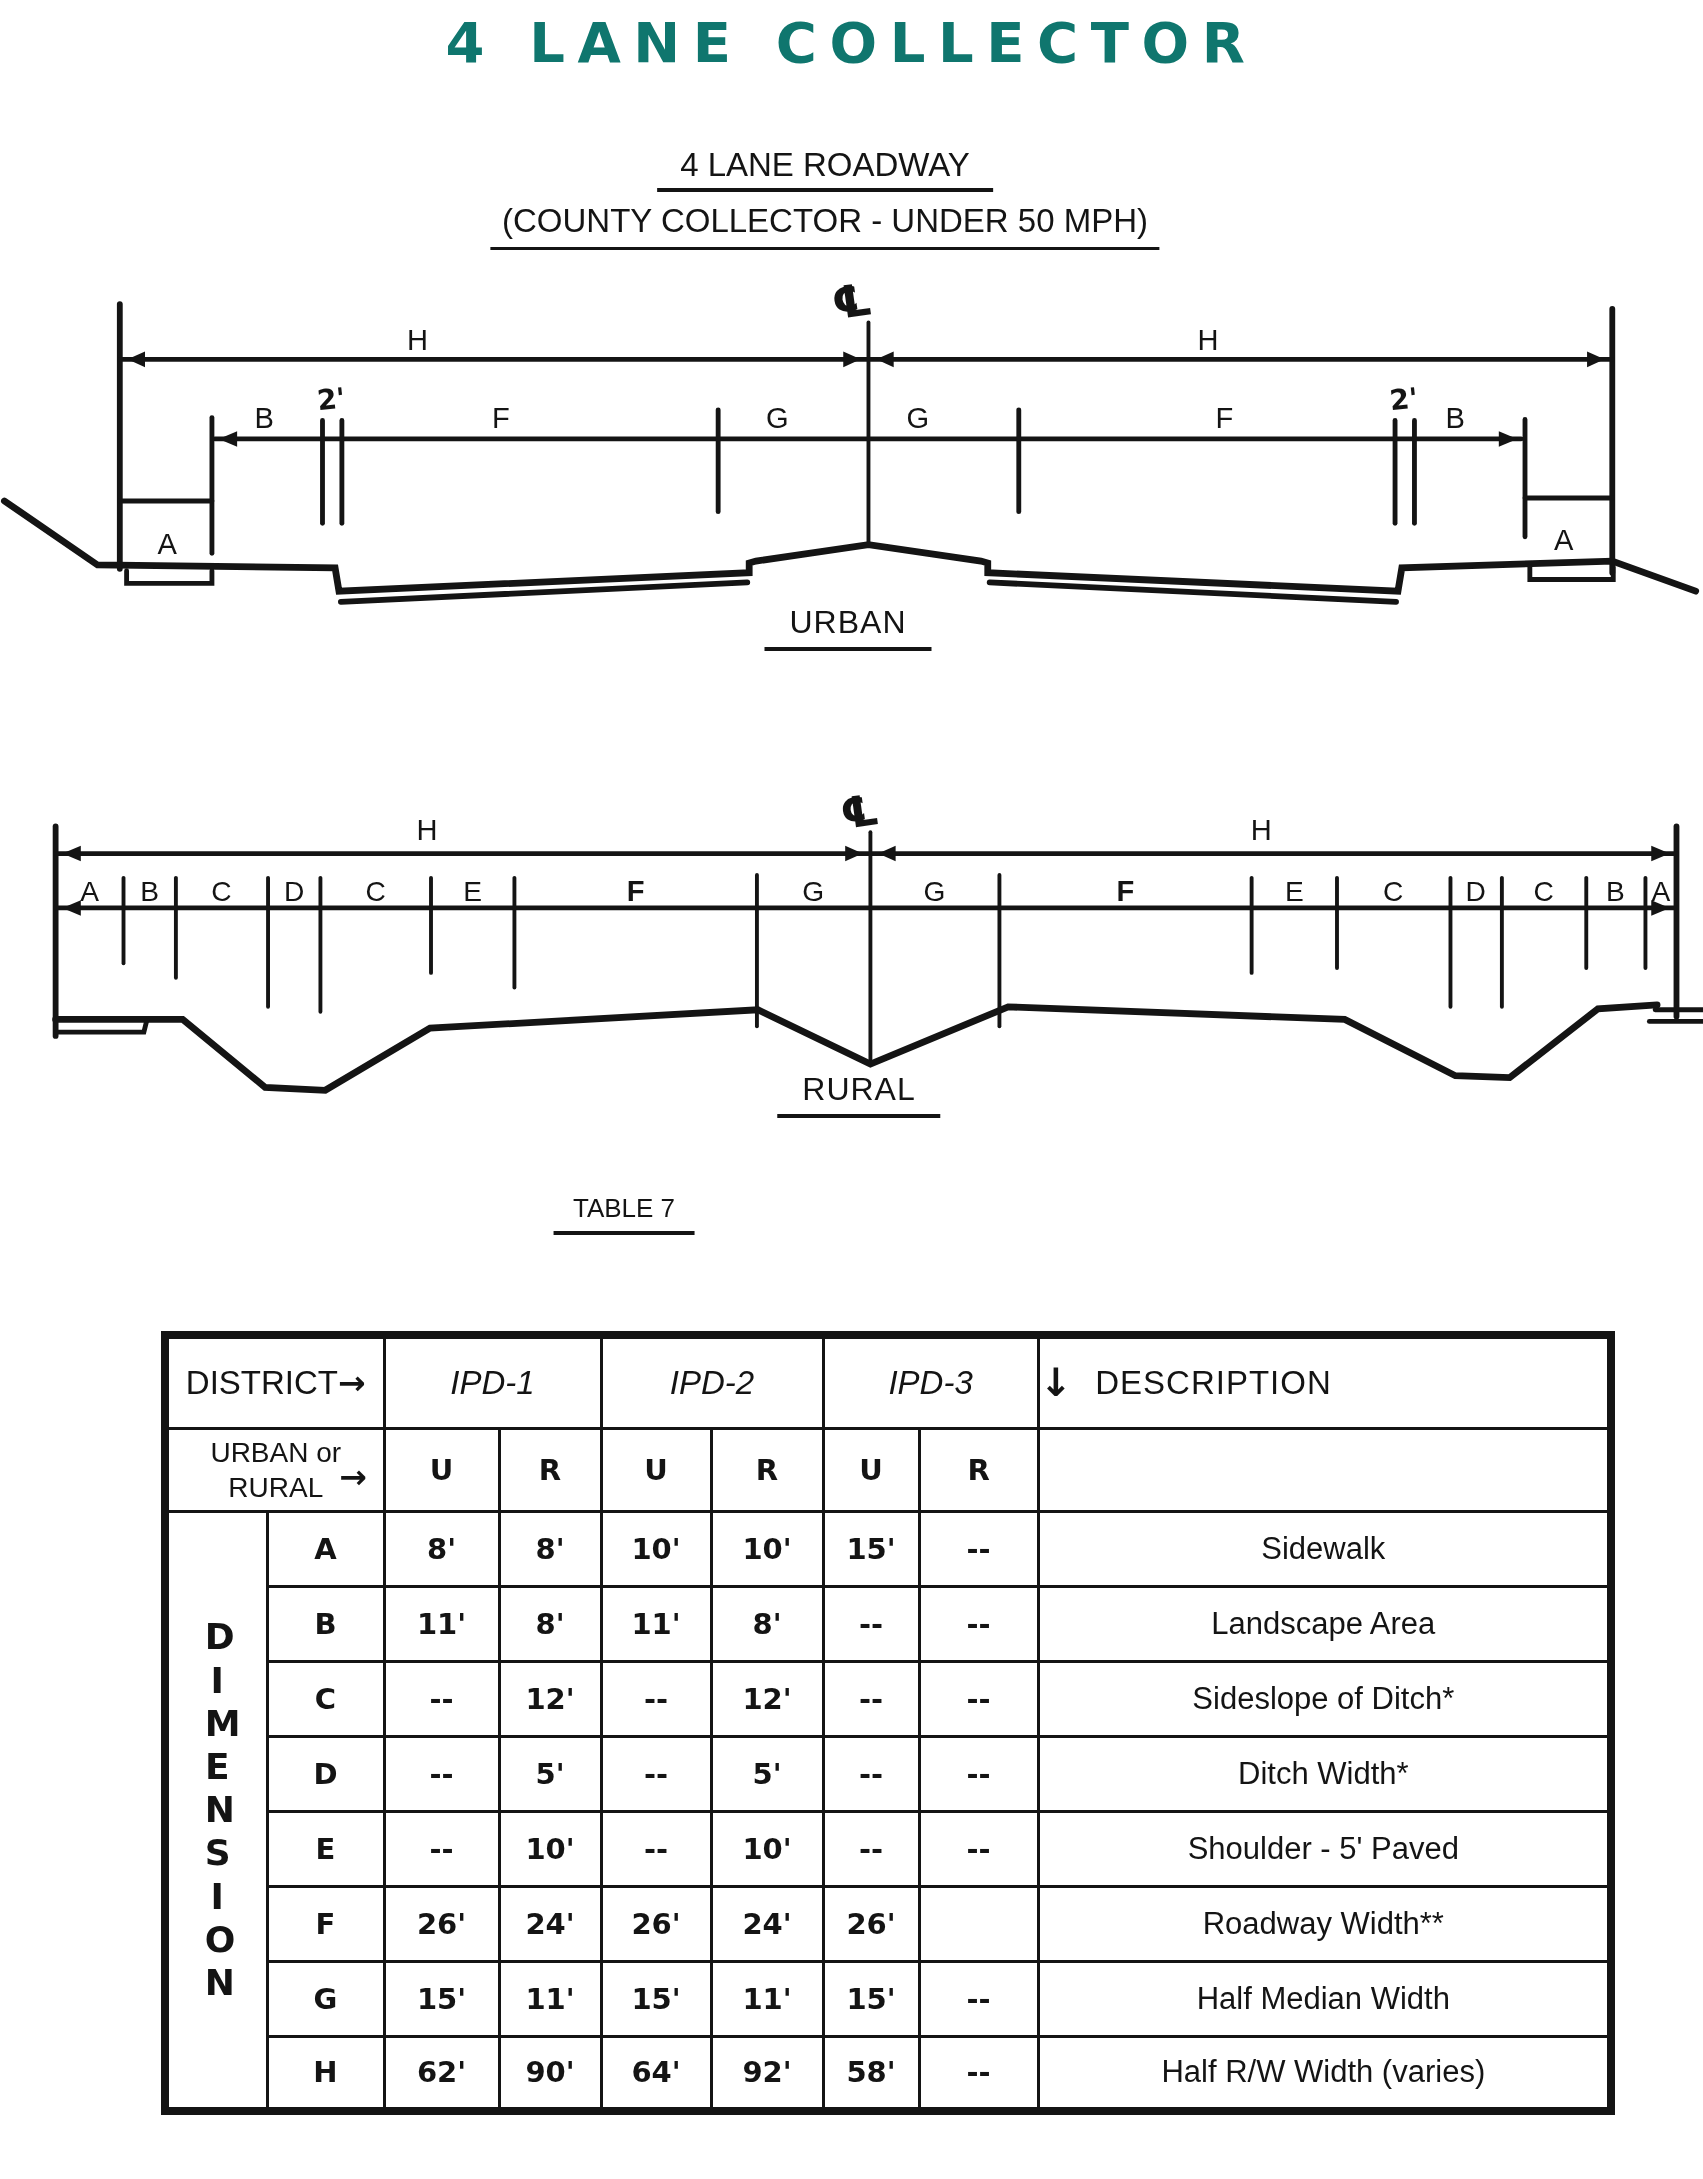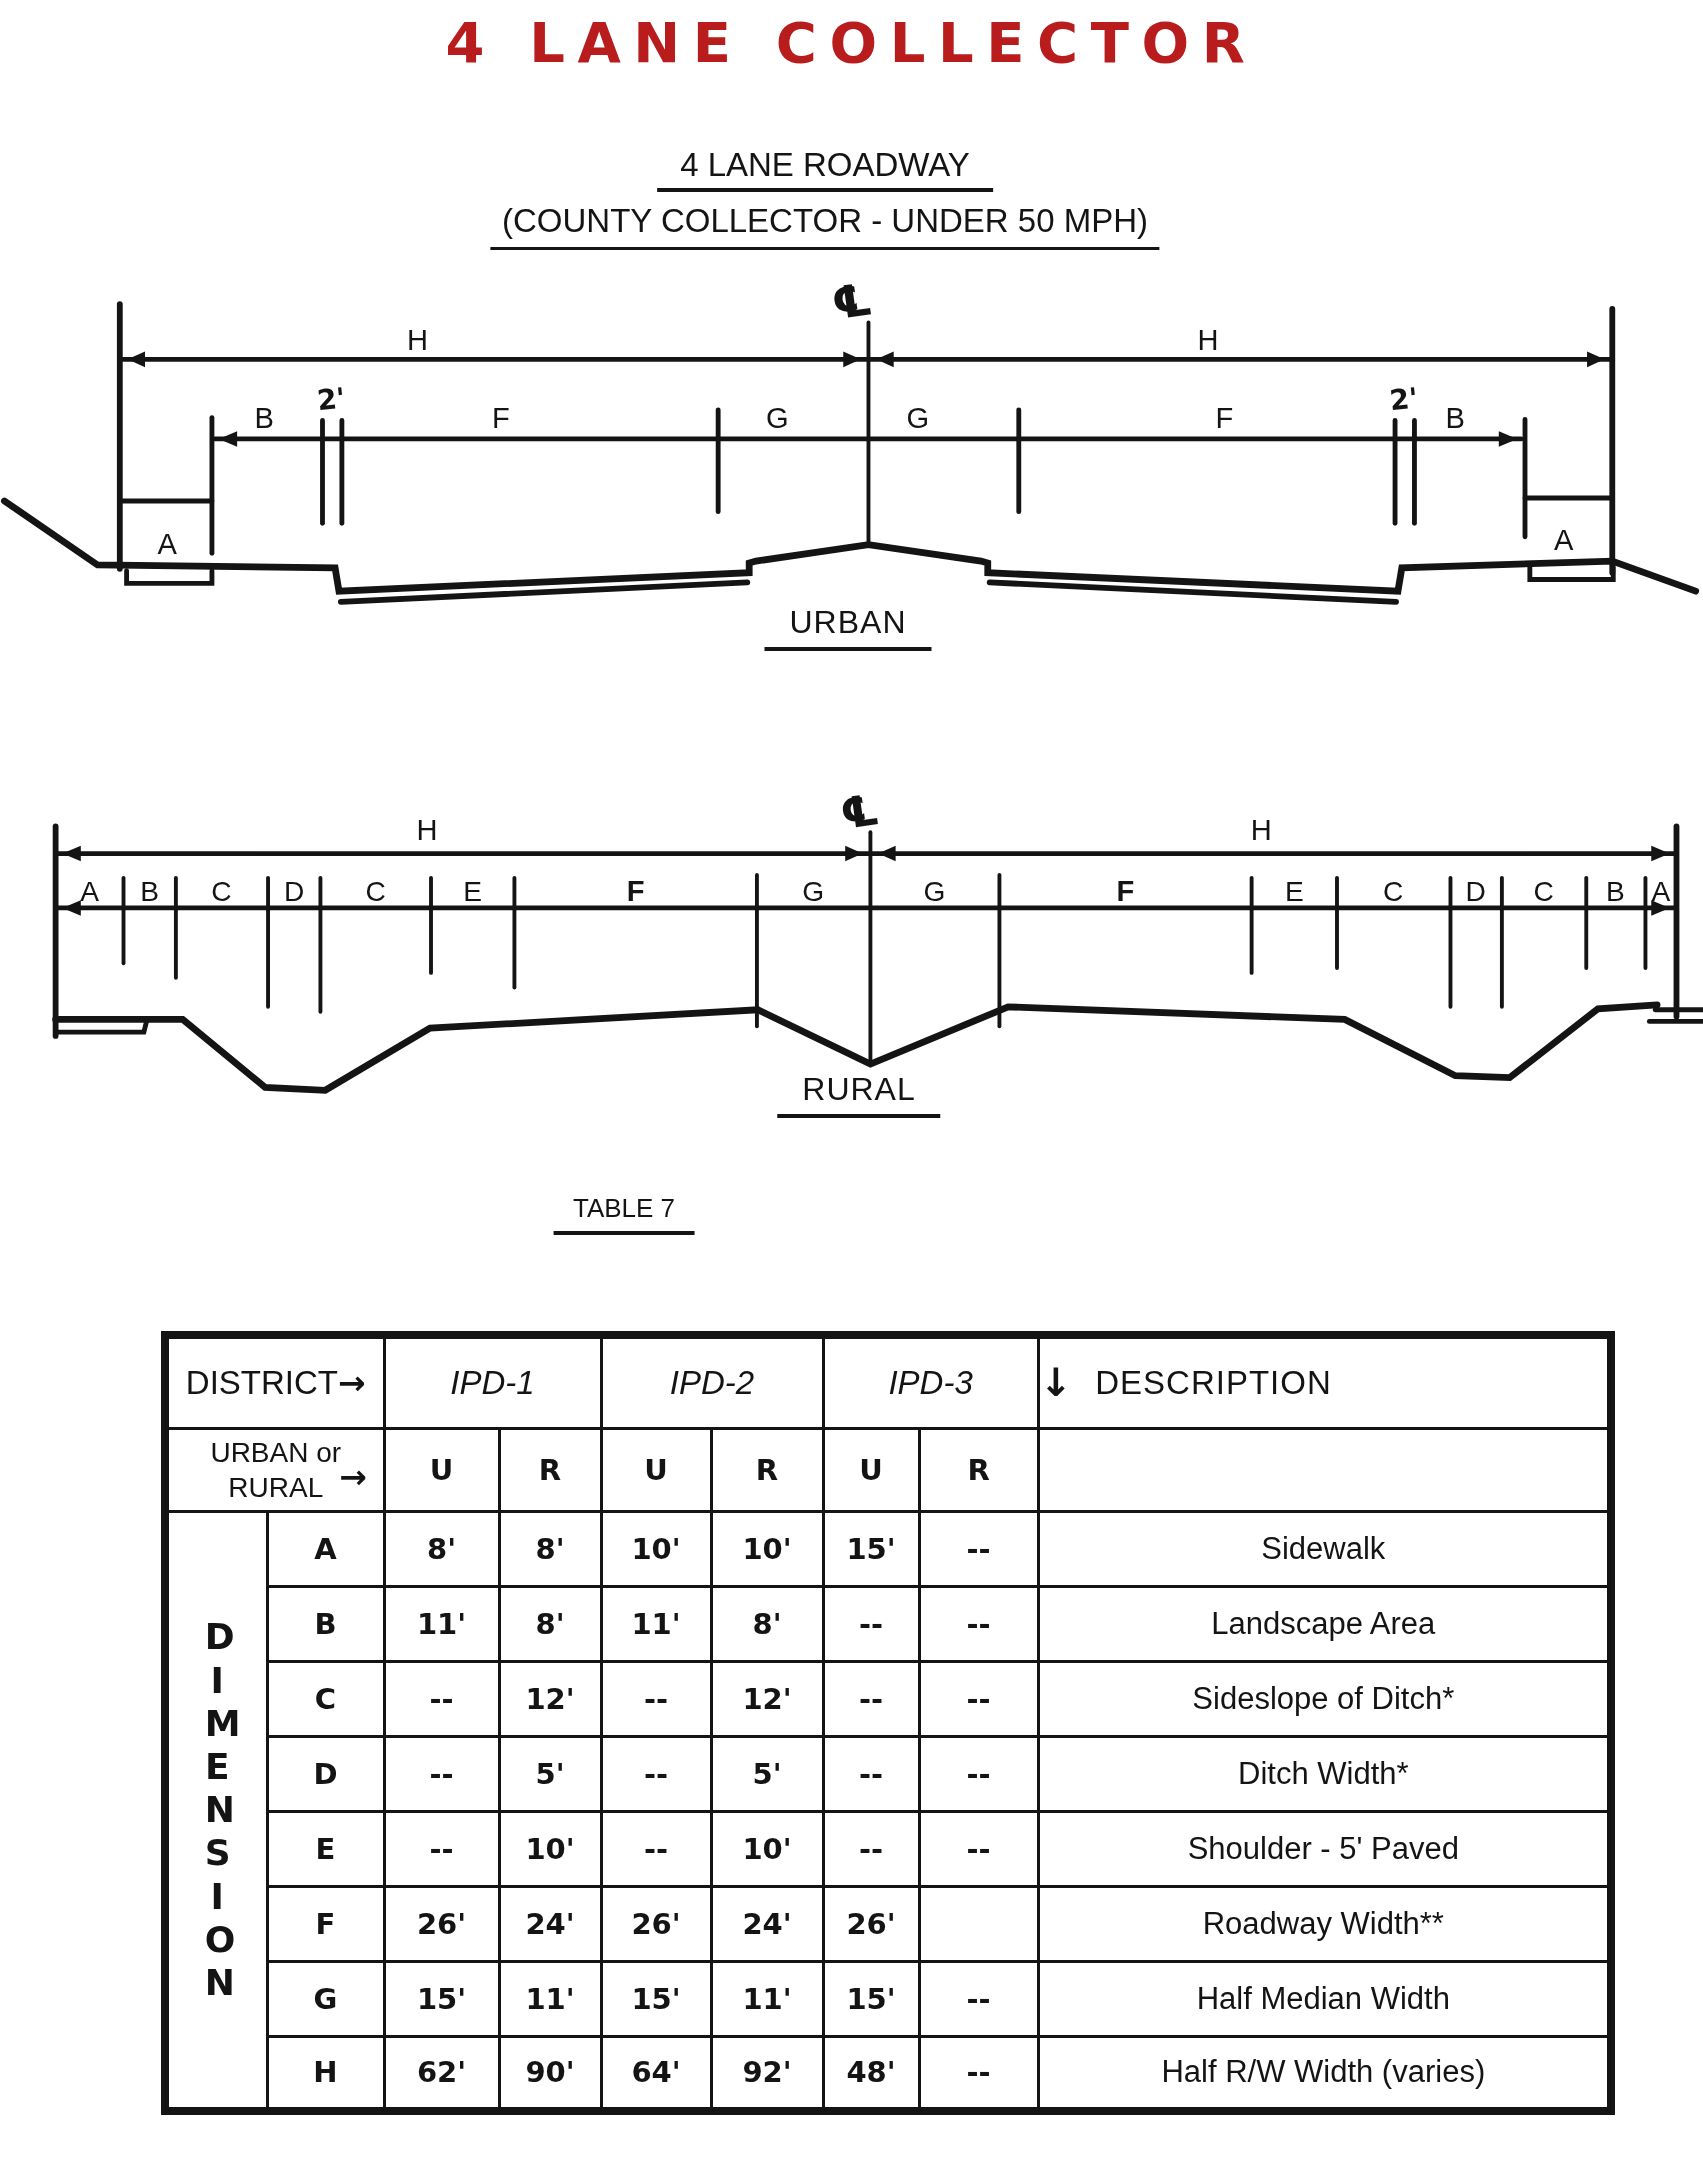--- a/index.html
+++ b/index.html
@@ -6,21 +6,21 @@
   .page {
     position:relative; width:1703px; height:2179px; margin:0 auto;
     background:#ffffff; color:#141414; overflow:hidden;
     font-family:"Liberation Sans", sans-serif;
   }
   .abs { position:absolute; }
   .ctr { left:50%; transform:translateX(-50%); white-space:nowrap; }
 
   .main-title {
     top:9.7px; font-family:"DejaVu Sans",sans-serif; font-weight:bold;
-    font-size:56px; letter-spacing:12.6px; color:#b91c1c;
+    font-size:56px; letter-spacing:12.6px; color:#0f766e;
   }
   .sub1 {
     top:146px; left:825px; transform:translateX(-50%);
     font-size:33px; padding:0 23px 3.9px 23px; border-bottom:4.9px solid #141414; white-space:nowrap;
   }
   .sub2 {
     top:202px; left:825px; transform:translateX(-50%);
     font-size:33px; padding:0 11.6px 6.8px 11.6px; border-bottom:3.9px solid #141414; white-space:nowrap;
   }
   .sec-cap {
@@ -286,21 +286,21 @@
       <td class="hw">15'</td>
       <td class="hw">--</td>
       <td class="desc-cell">Half Median Width</td>
     </tr>
     <tr style="height:75px">
       <td class="hw">H</td>
       <td class="hw">62'</td>
       <td class="hw">90'</td>
       <td class="hw">64'</td>
       <td class="hw">92'</td>
-      <td class="hw">48'</td>
+      <td class="hw">58'</td>
       <td class="hw">--</td>
       <td class="desc-cell">Half R/W Width (varies)</td>
     </tr>
   </tbody>
     </table>
 
 </div>
 
 
 </body></html>

